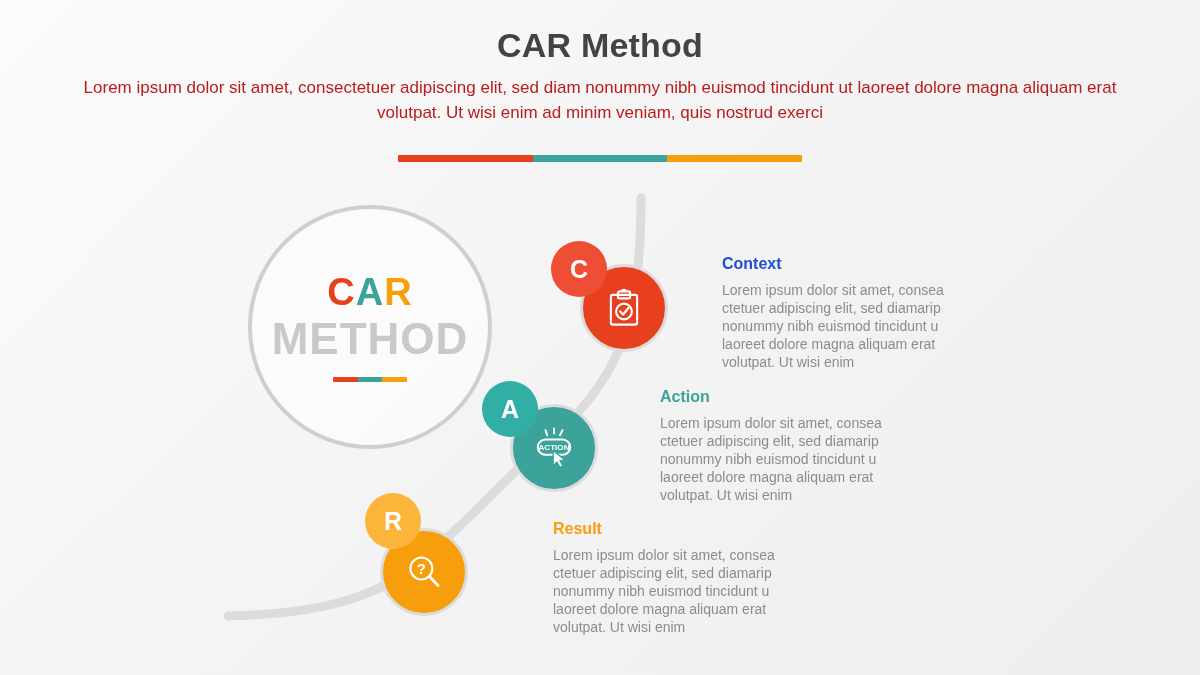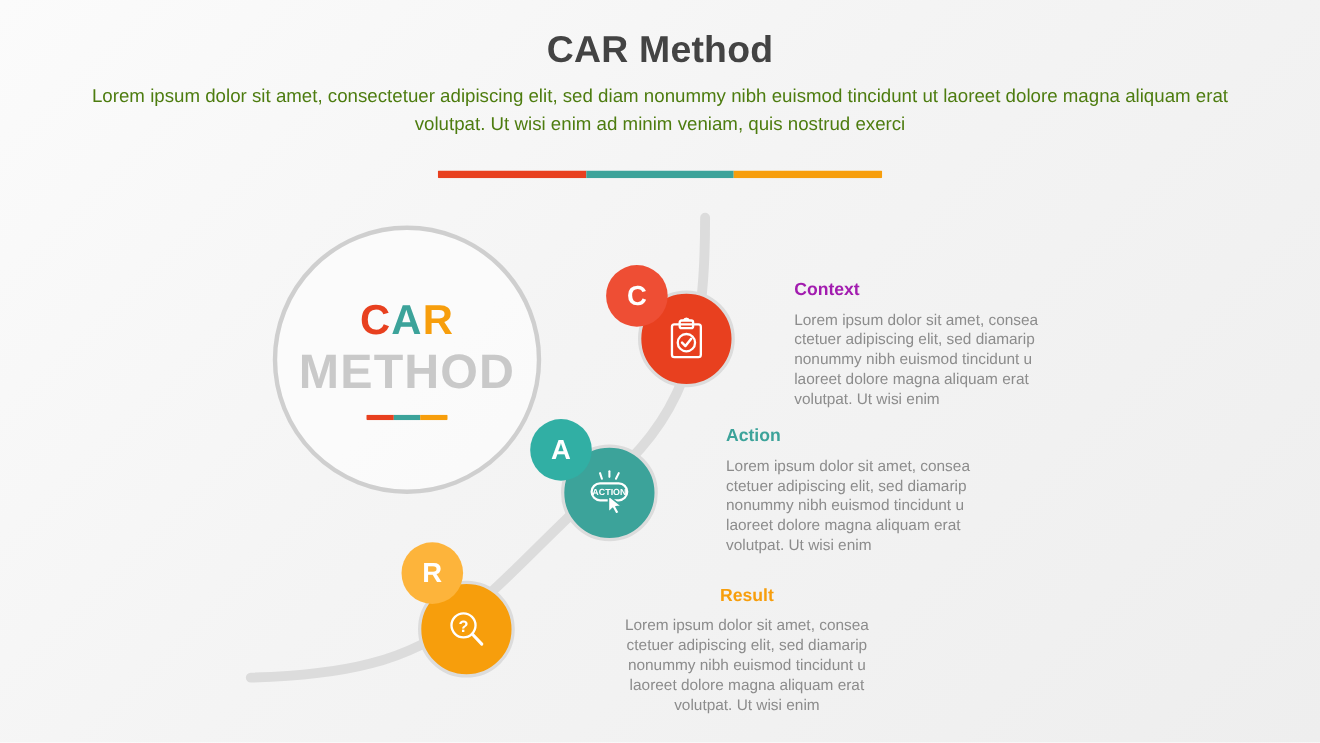--- a/index.html
+++ b/index.html
@@ -30,21 +30,21 @@
   .title {
     font-size: 34px;
     font-weight: bold;
     color: #434343;
     letter-spacing: 0.2px;
     margin: 0 0 10px 0;
   }
   .subtitle {
     font-size: 17px;
     line-height: 25px;
-    color: #4d7c0f;
+    color: #b91c1c;
     margin: 0 auto;
     width: 1040px;
     font-weight: normal;
   }
 
   
   .accent-bar {
     position: absolute;
     top: 155px;
     left: 398px;
@@ -146,21 +146,21 @@
     line-height: 1;
   }
   .block-body {
     font-size: 14px;
     line-height: 18px;
     color: #8c8c8c;
     margin: 0;
   }
   .block-context { left: 722px; top: 256px; }
   .block-action  { left: 660px; top: 389px; }
-  .block-result  { left: 553px; top: 534px; text-align: center; }
+  .block-result  { left: 553px; top: 521px; }
 
   .icon-svg { display: block; }
 </style>
 </head>
 <body>
 
 <div class="slide">
 
   <div class="header">
     <h1 class="title">CAR Method</h1>
@@ -221,21 +221,21 @@
       <circle cx="21" cy="20" r="12.5" fill="none" stroke="#ffffff" stroke-width="2.4"></circle>
       <path d="M 30.3 29.2 L 40 39.5" stroke="#ffffff" stroke-width="3.2" stroke-linecap="round"></path>
       <text x="21" y="26.5" fill="#ffffff" font-size="17" font-weight="bold" font-family="Liberation Sans, sans-serif" text-anchor="middle">?</text>
     </svg>
   </div>
   <div class="badge badge-result" id="badge-result" style="background: rgb(253, 180, 59);">
     <span>R</span>
   </div>
 
   <div class="block block-context">
-    <h3 class="block-title" id="title-context" style="color: #a21caf;">Context</h3>
+    <h3 class="block-title" id="title-context" style="color: #1d4ed8;">Context</h3>
     <p class="block-body">Lorem ipsum dolor sit amet, consea ctetuer adipiscing elit, sed diamarip nonummy nibh euismod tincidunt u laoreet dolore magna aliquam erat volutpat. Ut wisi enim</p>
   </div>
 
   <div class="block block-action">
     <h3 class="block-title" id="title-action" style="color: rgb(60, 163, 154);">Action</h3>
     <p class="block-body">Lorem ipsum dolor sit amet, consea ctetuer adipiscing elit, sed diamarip nonummy nibh euismod tincidunt u laoreet dolore magna aliquam erat volutpat. Ut wisi enim</p>
   </div>
 
   <div class="block block-result">
     <h3 class="block-title" id="title-result" style="color: rgb(247, 158, 12);">Result</h3>

